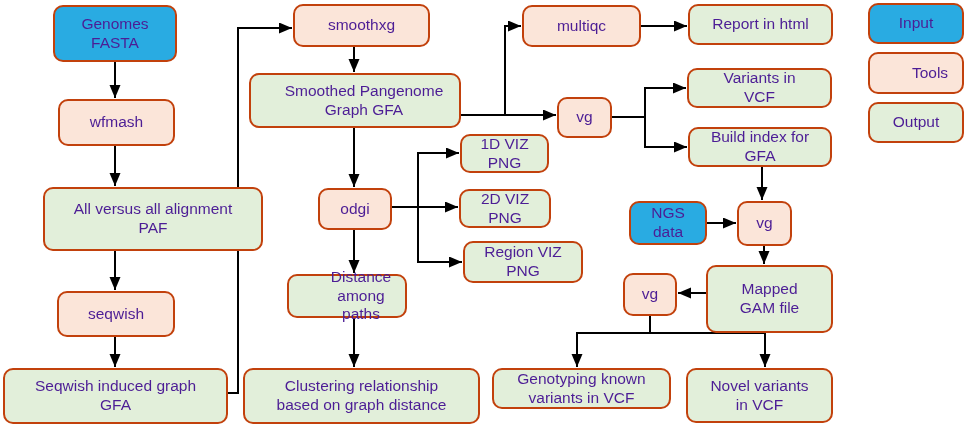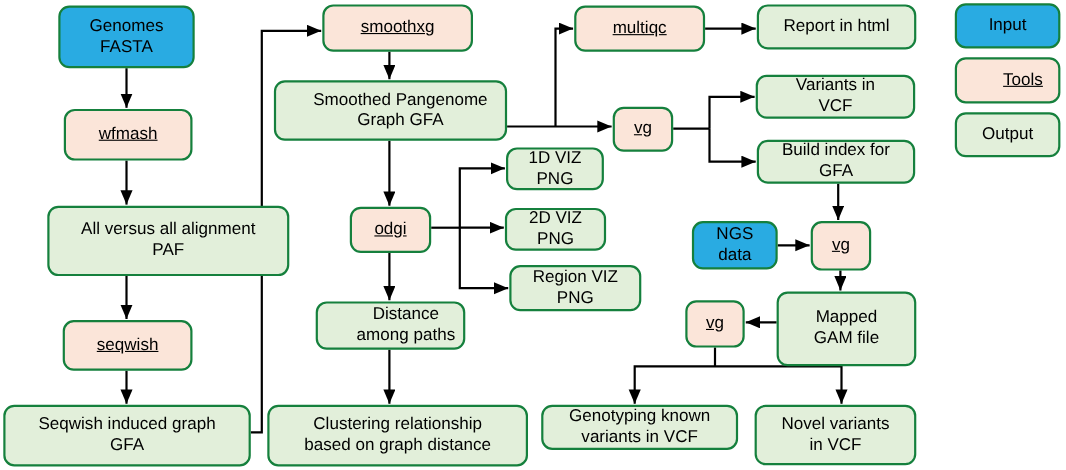--- a/index.html
+++ b/index.html
@@ -17,30 +17,30 @@
     width: 969px; height: 427px;
     pointer-events: none;
   }
   .node {
     position: absolute;
     box-sizing: border-box;
     display: flex;
     align-items: center;
     justify-content: center;
     text-align: center;
-    border: 2px solid #15803d;
+    border: 2px solid #c2410c;
     border-radius: 10px;
-    color: #000000;
+    color: #4c1d95;
     font-size: 15.5px;
     line-height: 1.22;
     white-space: pre-line;
     padding: 1px 4px;
   }
   .node.input  { background: #29ABE2; }
-  .node.tool   { background: #FBE5D9; text-decoration: underline; }
+  .node.tool   { background: #FBE5D9; }
   .node.output { background: #E2EFDA; }
   .edge {
     fill: none;
     stroke: #000000;
     stroke-width: 2;
   }
 </style>
 </head>
 <body>
 
@@ -86,21 +86,21 @@
       <div class="node tool" style="left: 58px; top: 99px; width: 117px; height: 47px;"><span>wfmash</span></div>
       <div class="node output" style="left: 3px; top: 187px; width: 220px; height: 64px; margin-left: 40px;"><span>All versus all alignment
 PAF</span></div>
       <div class="node tool" style="left: 57px; top: 291px; width: 118px; height: 46px;"><span>seqwish</span></div>
       <div class="node output" style="left: 3px; top: 368px; width: 225px; height: 56px;"><span>Seqwish induced graph
 GFA</span></div>
       <div class="node tool" style="left: 293px; top: 4px; width: 137px; height: 43px;"><span>smoothxg</span></div>
       <div class="node output" style="left: 249px; top: 73px; width: 212px; height: 55px; padding-left: 22px;"><span>Smoothed Pangenome
 Graph GFA</span></div>
       <div class="node tool" style="left: 318px; top: 188px; width: 74px; height: 42px;"><span>odgi</span></div>
-      <div class="node output" style="left: 287px; top: 274px; width: 136px; height: 44px; padding-left: 32px;"><span>Distance
+      <div class="node output" style="left: 287px; top: 274px; width: 120px; height: 44px; padding-left: 32px;"><span>Distance
 among paths</span></div>
       <div class="node output" style="left: 243px; top: 368px; width: 237px; height: 56px;"><span>Clustering relationship
 based on graph distance</span></div>
       <div class="node output" style="left: 460px; top: 134px; width: 89px; height: 39px;"><span>1D VIZ
 PNG</span></div>
       <div class="node output" style="left: 459px; top: 189px; width: 92px; height: 39px;"><span>2D VIZ
 PNG</span></div>
       <div class="node output" style="left: 463px; top: 241px; width: 120px; height: 42px;"><span>Region VIZ
 PNG</span></div>
       <div class="node tool" style="left: 522px; top: 5px; width: 119px; height: 42px;"><span>multiqc</span></div>

